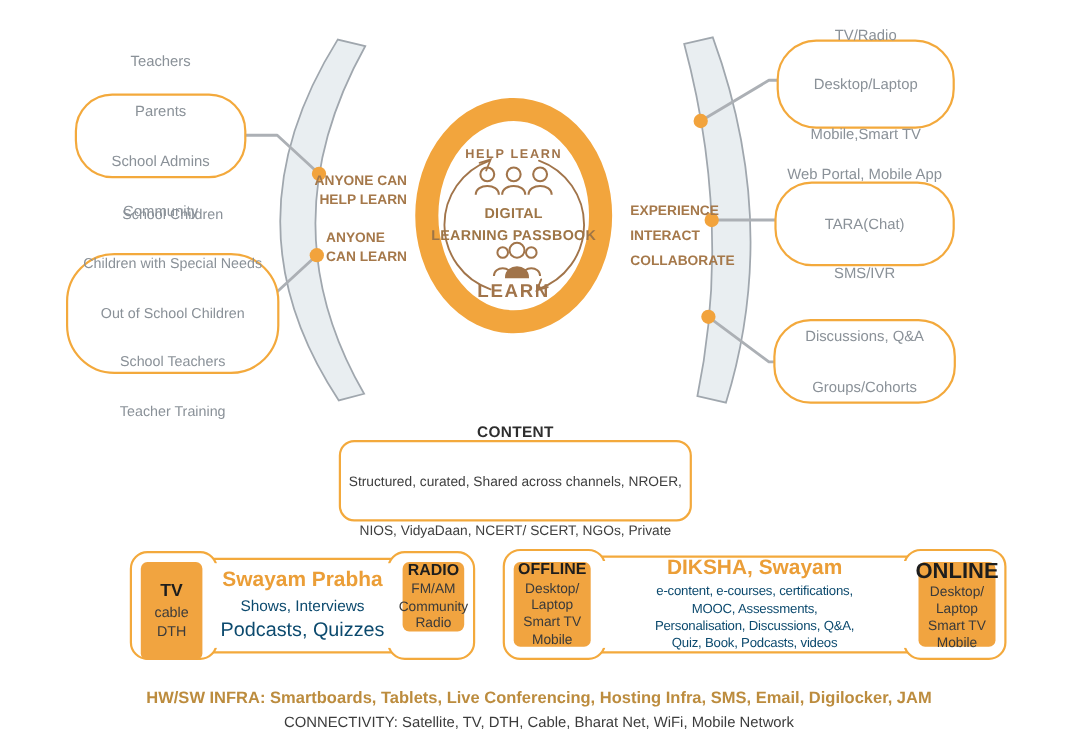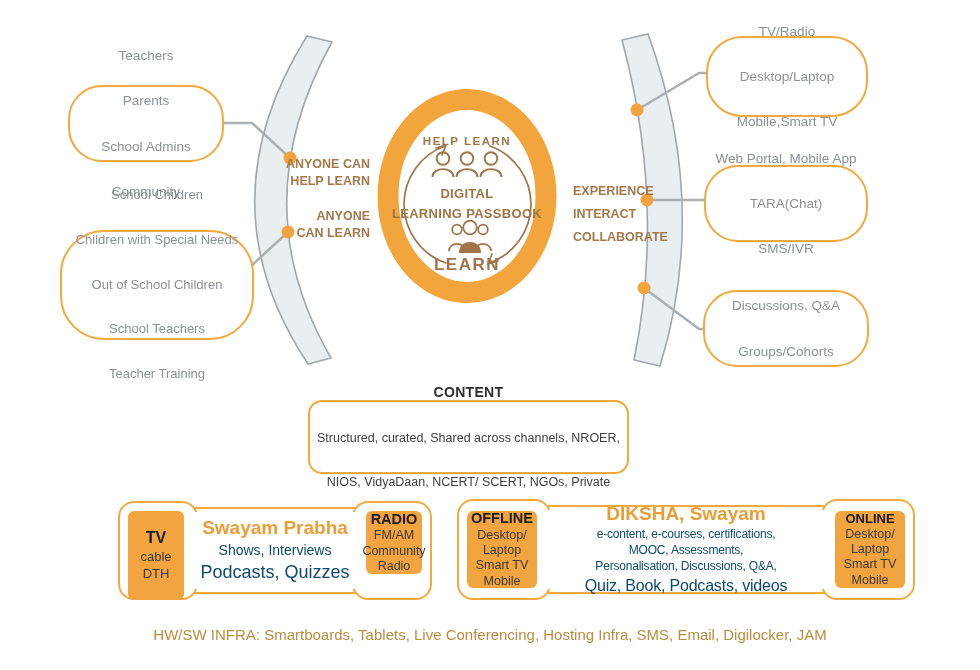--- a/index.html
+++ b/index.html
@@ -10,21 +10,21 @@
   .pill{background:#fff;border:2.5px solid #F3A93C;display:flex;flex-direction:column;
         justify-content:center;align-items:center;text-align:center;
         color:#8A9198;font-size:13.5px;line-height:1.28;z-index:3;}
   .box-left-1{left:68px;top:85px;width:152px;height:73px;border-radius:34px;font-size:13.5px;}
   .box-left-2{left:60px;top:230px;width:190px;height:106px;border-radius:44px;font-size:13px;}
   .box-right-1{left:706px;top:36px;width:158px;height:77px;border-radius:36px;}
   .box-right-2{left:704px;top:165px;width:160px;height:73px;border-radius:34px;}
   .box-right-3{left:703px;top:290px;width:162px;height:73px;border-radius:34px;}
   .arcLabel{color:#A5784A;font-weight:700;font-size:12.5px;line-height:1.38;z-index:3;}
   .lab-help{right:610px;top:156px;text-align:right;}
-  .lab-learn{right:610px;top:208px;text-align:right;margin-left:32px;}
+  .lab-learn{right:610px;top:208px;text-align:left;margin-left:32px;}
   .lab-exp{left:573px;top:180px;text-align:left;line-height:1.82;}
   .centerTxt{z-index:3;color:#A1744A;text-align:center;}
   .help-learn{left:397px;top:135px;width:140px;font-size:11.5px;font-weight:600;letter-spacing:1.5px;}
   .learn-lbl{left:397px;top:255px;width:140px;font-size:17px;font-weight:600;letter-spacing:1.5px;}
   .ring-title{left:387px;top:184px;width:160px;font-weight:700;color:#9E7546;font-size:13px;line-height:1.5;letter-spacing:.3px;}
   .content-box{left:308px;top:400px;width:317px;height:70px;border-radius:14px;border:2.5px solid #F3A93C;
         background:#fff;display:flex;flex-direction:column;justify-content:center;text-align:center;z-index:3;}
   .content-box .t{font-weight:800;color:#2E2E2E;font-size:14px;letter-spacing:.3px;margin-bottom:2px;}
   .content-box .l{color:#3E3E3E;font-size:12.5px;line-height:1.3;}
   
@@ -32,21 +32,21 @@
   .ticket .band{position:absolute;background:#fff;border:2.5px solid #F3A93C;border-radius:12px;}
   .ticket .cap{position:absolute;top:0;bottom:0;background:#fff;border:2.5px solid #F3A93C;border-radius:16px;}
   .ticket .patch{position:absolute;background:#fff;}
   .tile{position:absolute;background:#F1A440;border-radius:6px;display:flex;flex-direction:column;
         justify-content:center;align-items:center;text-align:center;color:#3A3A3A;z-index:5;}
   .tile .tt{font-weight:800;color:#1D1D1D;}
   .ticket .mid{position:absolute;display:flex;flex-direction:column;justify-content:center;
         text-align:center;z-index:5;}
   .mid .ot{font-weight:800;color:#EB9E37;font-size:19px;margin-bottom:2px;}
   .mid .ml{color:#0c4a6e;}
-  .foot1{left:0;top:626px;width:980px;text-align:center;font-weight:400;font-size:15px;color:#BC8C3E;z-index:3;}
+  .foot1{left:0;top:626px;width:980px;text-align:center;font-weight:700;font-size:15px;color:#BC8C3E;z-index:3;}
   .foot2{left:0;top:649px;width:980px;text-align:center;font-size:13.5px;color:#3C3C3C;z-index:3;}
 </style>
 </head>
 <body>
 
 <div class="stage">
 
   <svg class="underlay" width="980" height="670" viewBox="0 0 980 670">
 
     <path d="M307,36 Q202,204 308,364 L331,358 Q242,204 332,42 Z" fill="#E9EEF1" stroke="#A0A7AE" stroke-width="1.6"></path>
@@ -193,26 +193,27 @@
       <div>Desktop/</div>
       <div>Laptop</div>
       <div>Smart TV</div>
       <div>Mobile</div>
     </div>
     <div class="mid" style="left:88px;right:88px;top:7px;bottom:7px;">
       <div class="ot">DIKSHA, Swayam</div>
       <div class="ml" style="font-size:12px;line-height:1.33;letter-spacing:-0.2px;">e-content, e-courses, certifications,</div>
       <div class="ml" style="font-size:12px;line-height:1.33;letter-spacing:-0.2px;">MOOC, Assessments,</div>
       <div class="ml" style="font-size:12px;line-height:1.33;letter-spacing:-0.2px;">Personalisation, Discussions, Q&amp;A,</div>
-      <div class="ml" style="font-size:16px;line-height:1.33;letter-spacing:-0.2px;">Quiz, Book, Podcasts, videos</div>
+      <div class="ml" style="font-size:12px;line-height:1.33;letter-spacing:-0.2px;">Quiz, Book, Podcasts, videos</div>
     </div>
     <div class="tile" style="right:10px;top:12px;width:70px;height:77px;font-size:12.5px;line-height:1.22;">
-      <div class="tt" style="font-size:13px;">ONLINE</div>
+      <div class="tt" style="font-size:20px;">ONLINE</div>
       <div>Desktop/</div>
       <div>Laptop</div>
       <div>Smart TV</div>
       <div>Mobile</div>
     </div>
   </div>
 
   <div class="abs foot1">HW/SW INFRA: Smartboards, Tablets, Live Conferencing, Hosting Infra, SMS, Email, Digilocker, JAM</div>
+  <div class="abs foot2">CONNECTIVITY: Satellite, TV, DTH, Cable, Bharat Net, WiFi, Mobile Network</div>
 
 </div>
 
 </body></html>

